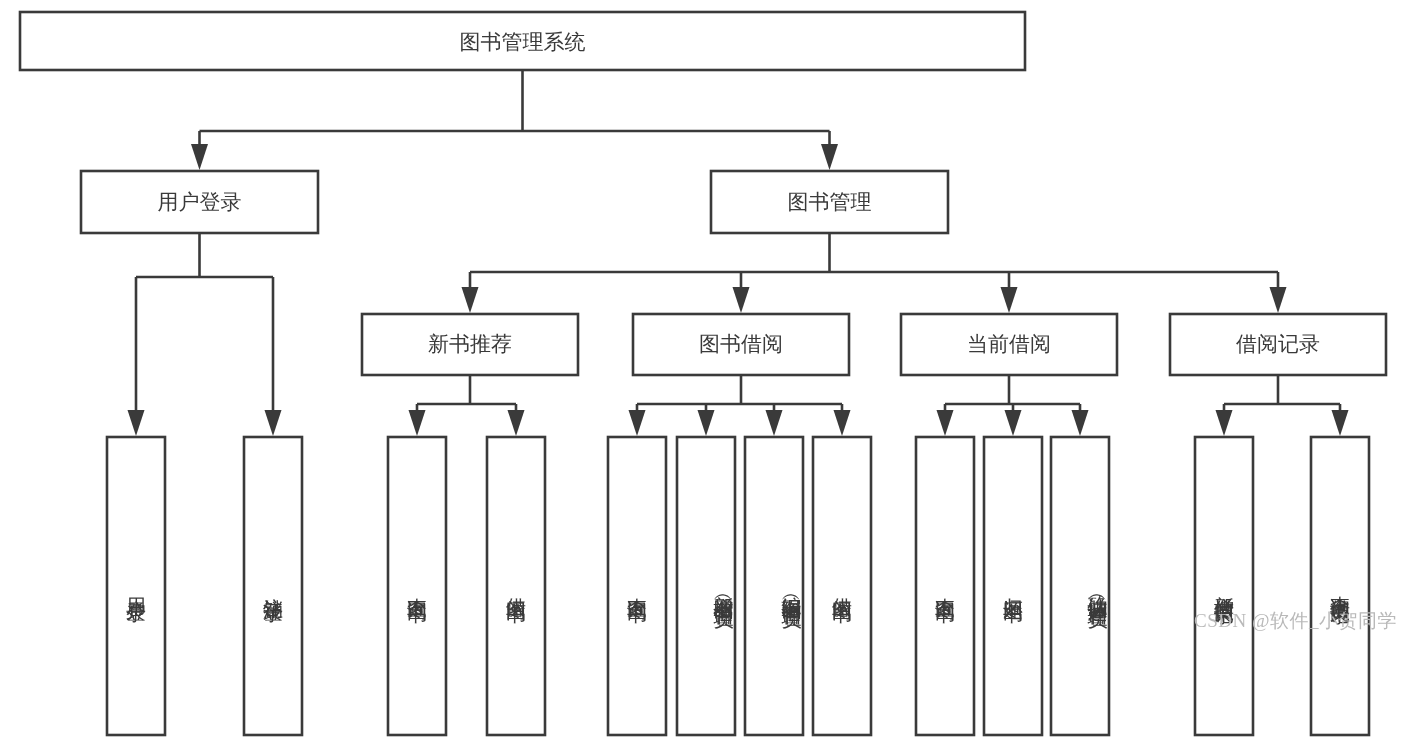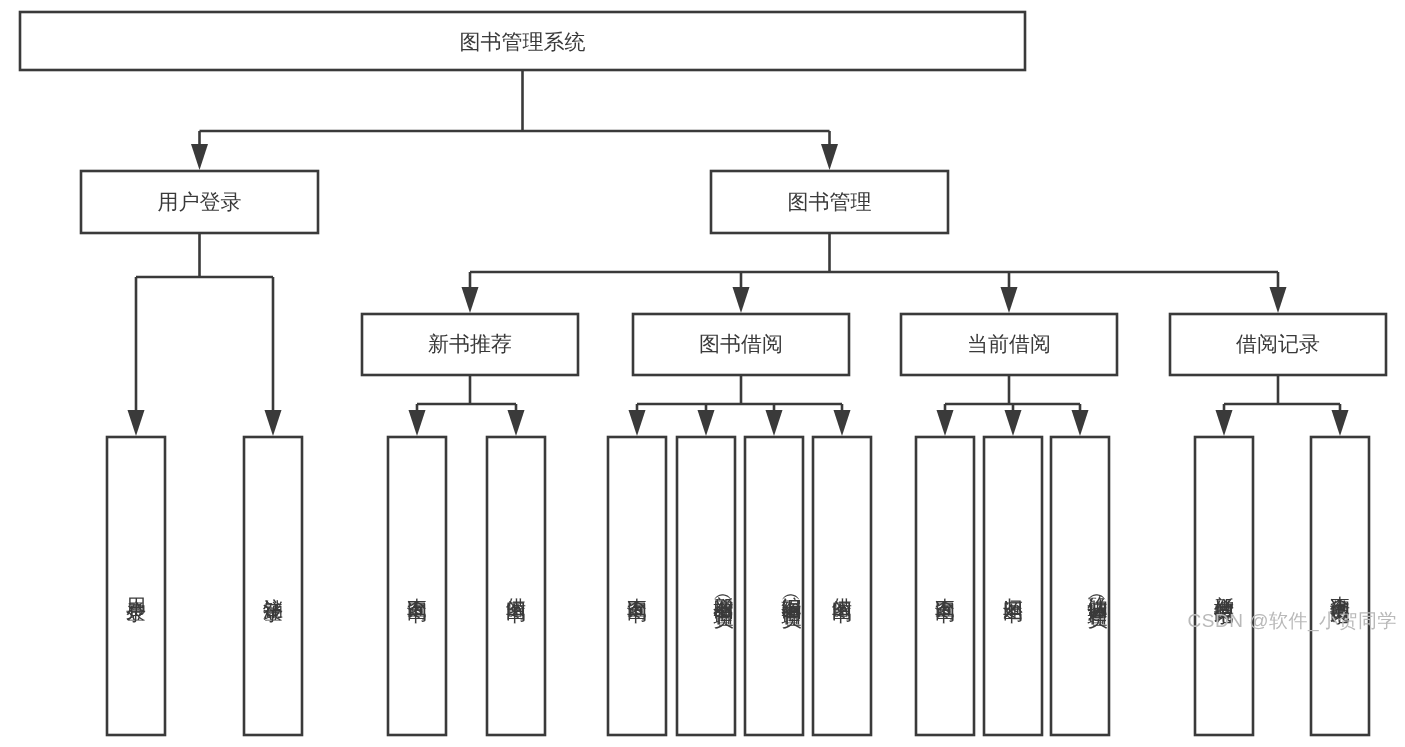--- a/index.html
+++ b/index.html
@@ -61,21 +61,21 @@
     align-items: center;
     justify-content: center;
     box-sizing: border-box;
     pointer-events: none;
     white-space: nowrap;
   }
   .watermark {
     position: absolute;
     right: 8px;
     bottom: 6px;
-    font-family: Liberation Sans, sans-serif;
+    font-family: Liberation Serif, serif;
     font-size: 19px;
     color: #b9b9b9;
     letter-spacing: 0.5px;
     user-select: none;
   }
 </style>
 </head>
 <body>
 
 <div id="diagram-root">

